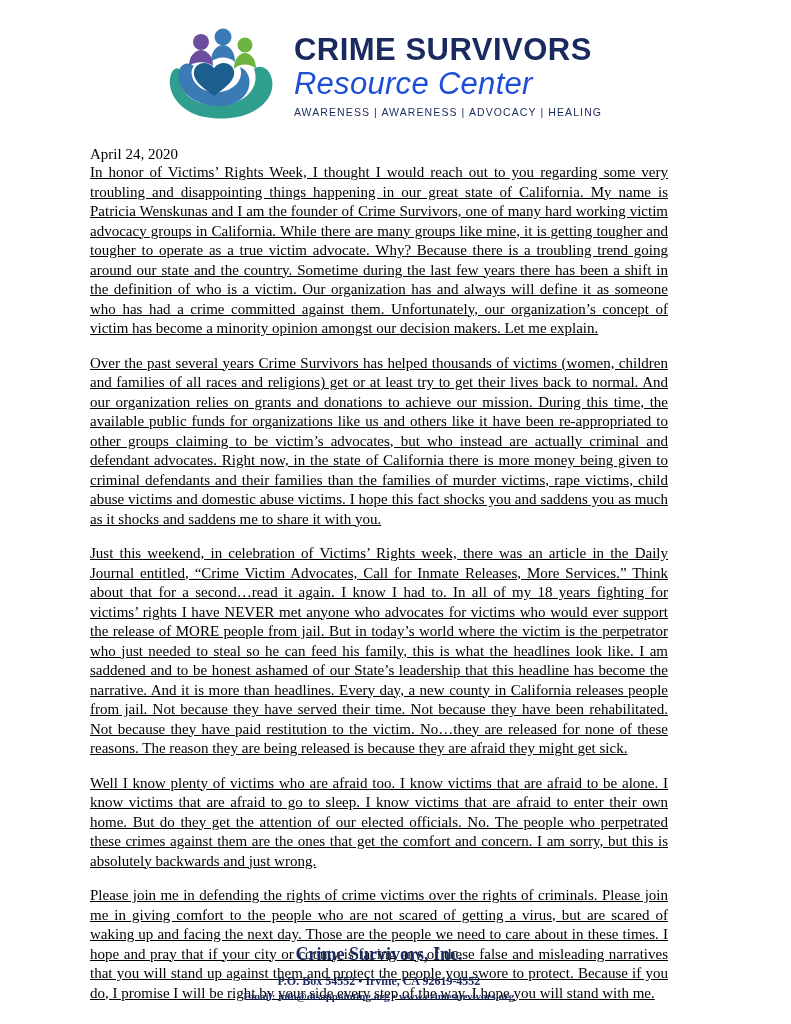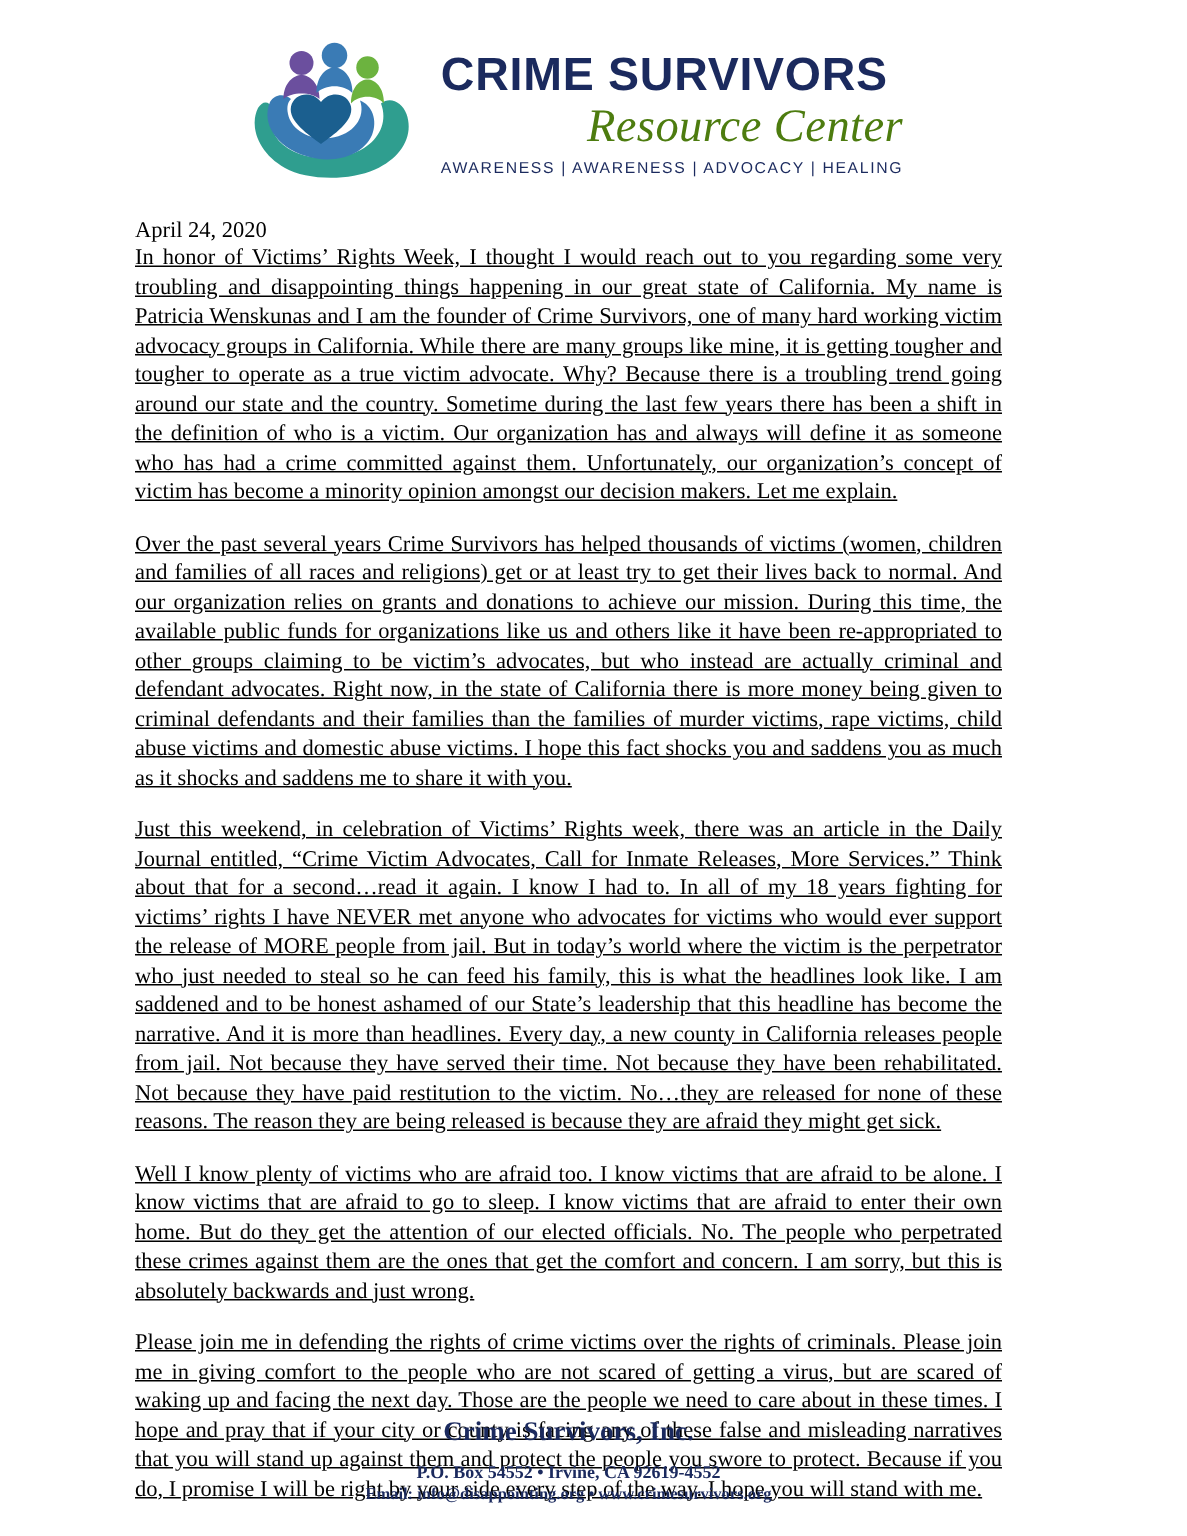--- a/index.html
+++ b/index.html
@@ -44,26 +44,26 @@
   }
   .logo-line1 {
     font-family: "Liberation Sans", sans-serif;
     font-weight: bold;
     font-size: 31px;
     letter-spacing: 0.5px;
     color: #1b2a5e;
     line-height: 1.05;
   }
   .logo-line2 {
-    font-family: Liberation Serif, serif;
+    font-family: Liberation Sans, sans-serif;
     font-style: italic;
     font-size: 31px;
-    color: #4d7c0f;
+    color: #1d4ed8;
     line-height: 1.1;
-    text-align: right;
+    text-align: left;
     margin-top: 1px;
     letter-spacing: 0.3px;
   }
   .logo-tagline {
     font-family: "Liberation Sans", sans-serif;
     font-size: 10.5px;
     letter-spacing: 1.1px;
     color: #1b2a5e;
     text-align: right;
     margin-top: 5px;

